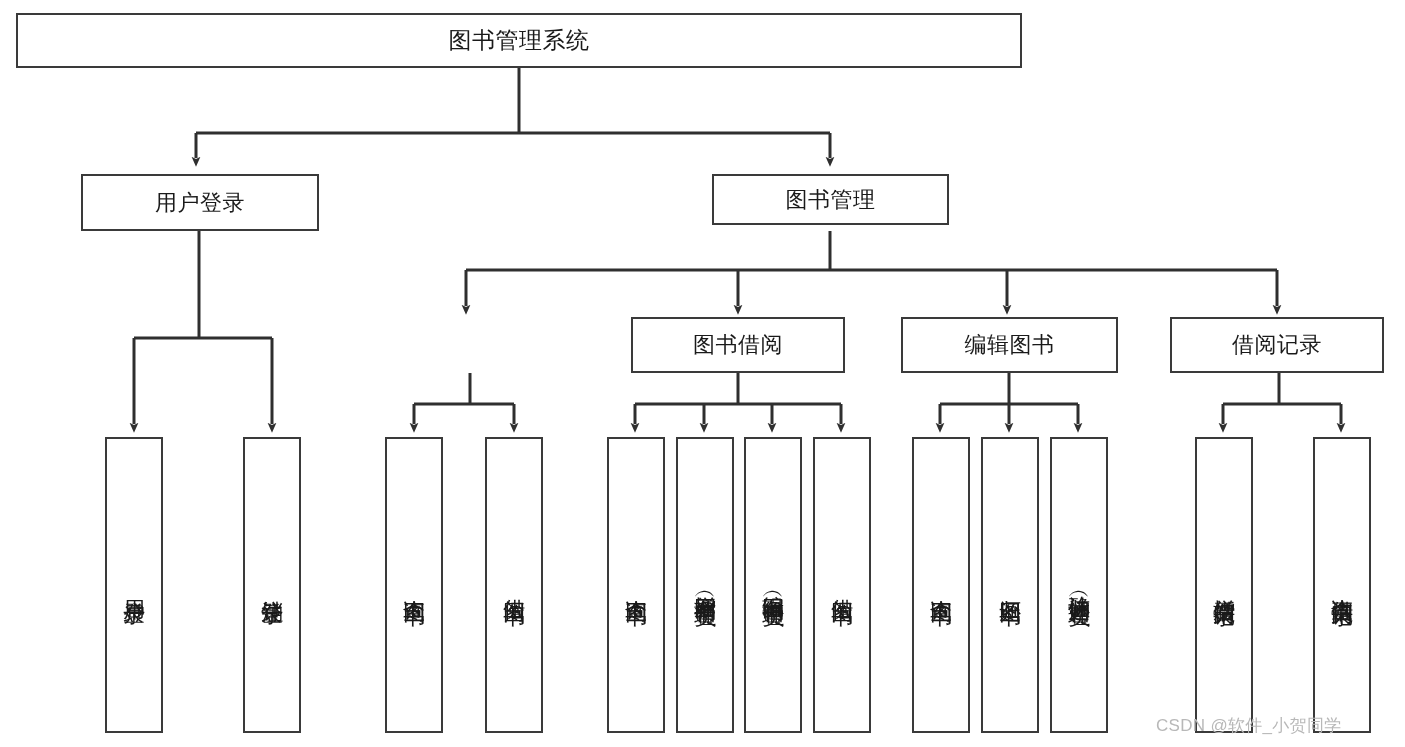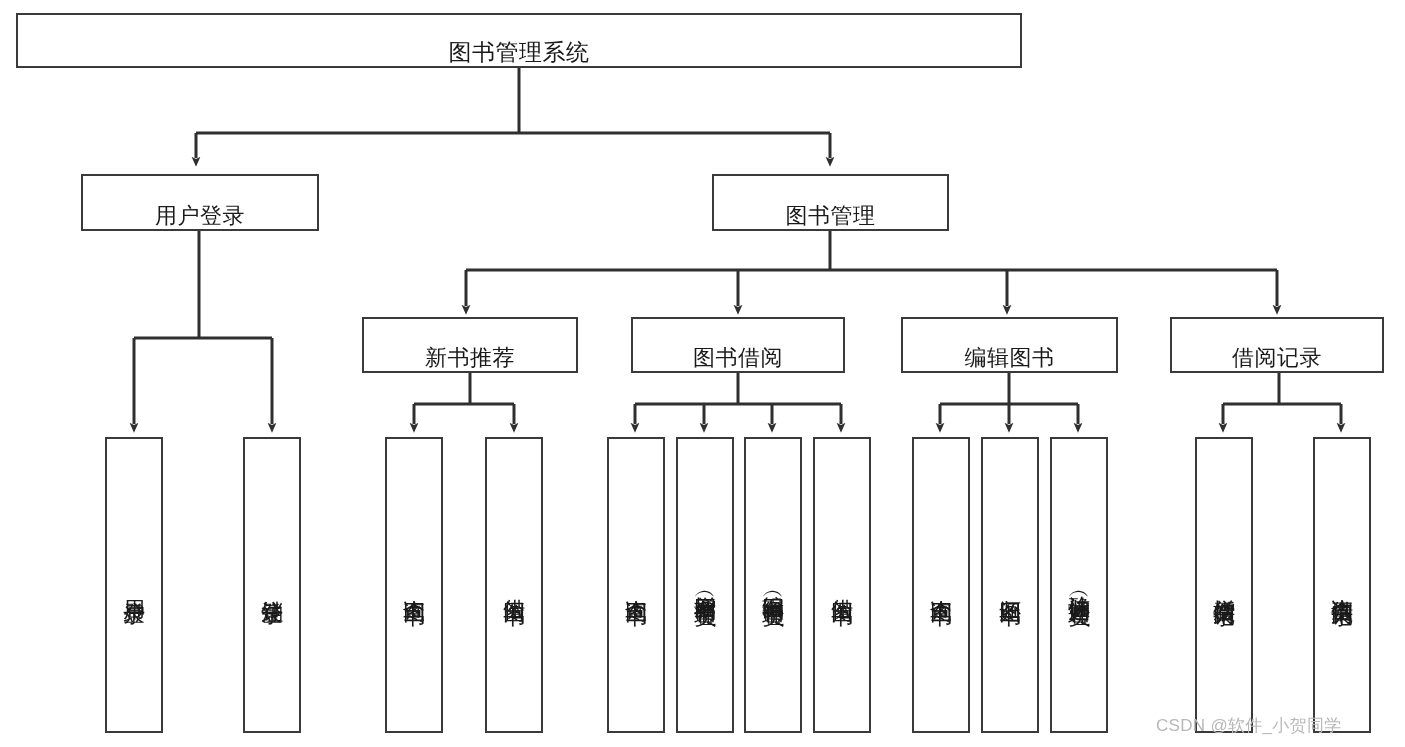--- a/index.html
+++ b/index.html
@@ -25,21 +25,21 @@
     width: 1405px;
     height: 747px;
     pointer-events: none;
   }
   .node {
     position: absolute;
     box-sizing: border-box;
     background: #ffffff;
     border: 2px solid #3a3a3a;
     display: flex;
-    align-items: flex-end;
+    align-items: center;
     justify-content: center;
     color: #1a1a1a;
   }
   .node .label {
     display: block;
     text-align: center;
     line-height: 1.18;
     letter-spacing: 0.5px;
   }
   
@@ -129,27 +129,24 @@
   </svg>
 
   <div class="node horz root" style="left:16px; top:13px; width:1006px; height:55px;">
     <span class="label">图书管理系统</span>
   </div>
 
   <div class="node horz" style="left:81px; top:174px; width:238px; height:57px;">
     <span class="label">用户登录</span>
   </div>
 
-  <div class="node horz" style="left:712px; top:174px; width:237px; height:57px;">
+  <div class="node horz" style="left:712px; top:174px; width:237px; height:51px;">
     <span class="label">图书管理</span>
   </div>
 
-  <div class="node horz" style="left:362px; top:317px; width:216px; height:56px;">
-    <span class="label">新书推荐</span>
-  </div>
 
   <div class="node horz" style="left:631px; top:317px; width:214px; height:56px;">
     <span class="label">图书借阅</span>
   </div>
 
   <div class="node horz" style="left:901px; top:317px; width:217px; height:56px;">
     <span class="label">编辑图书</span>
   </div>
 
   <div class="node horz" style="left:1170px; top:317px; width:214px; height:56px;">

